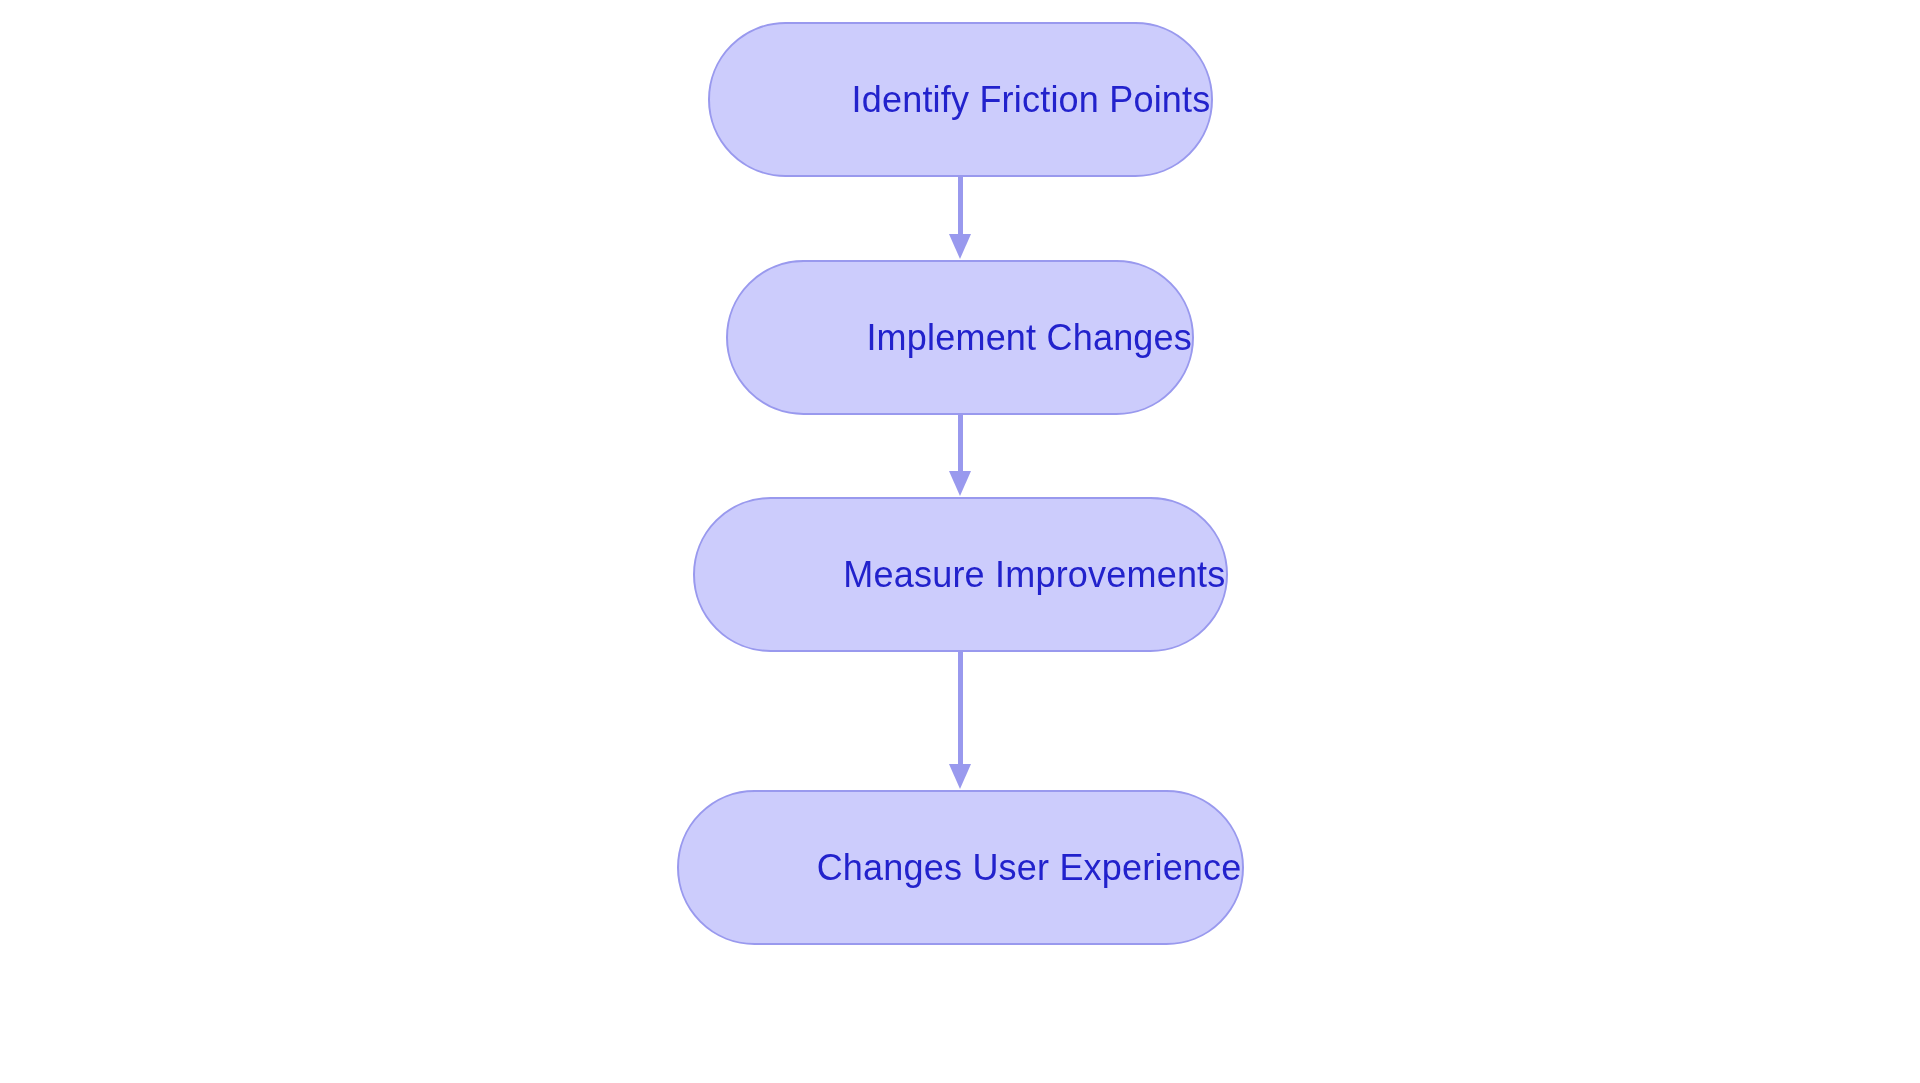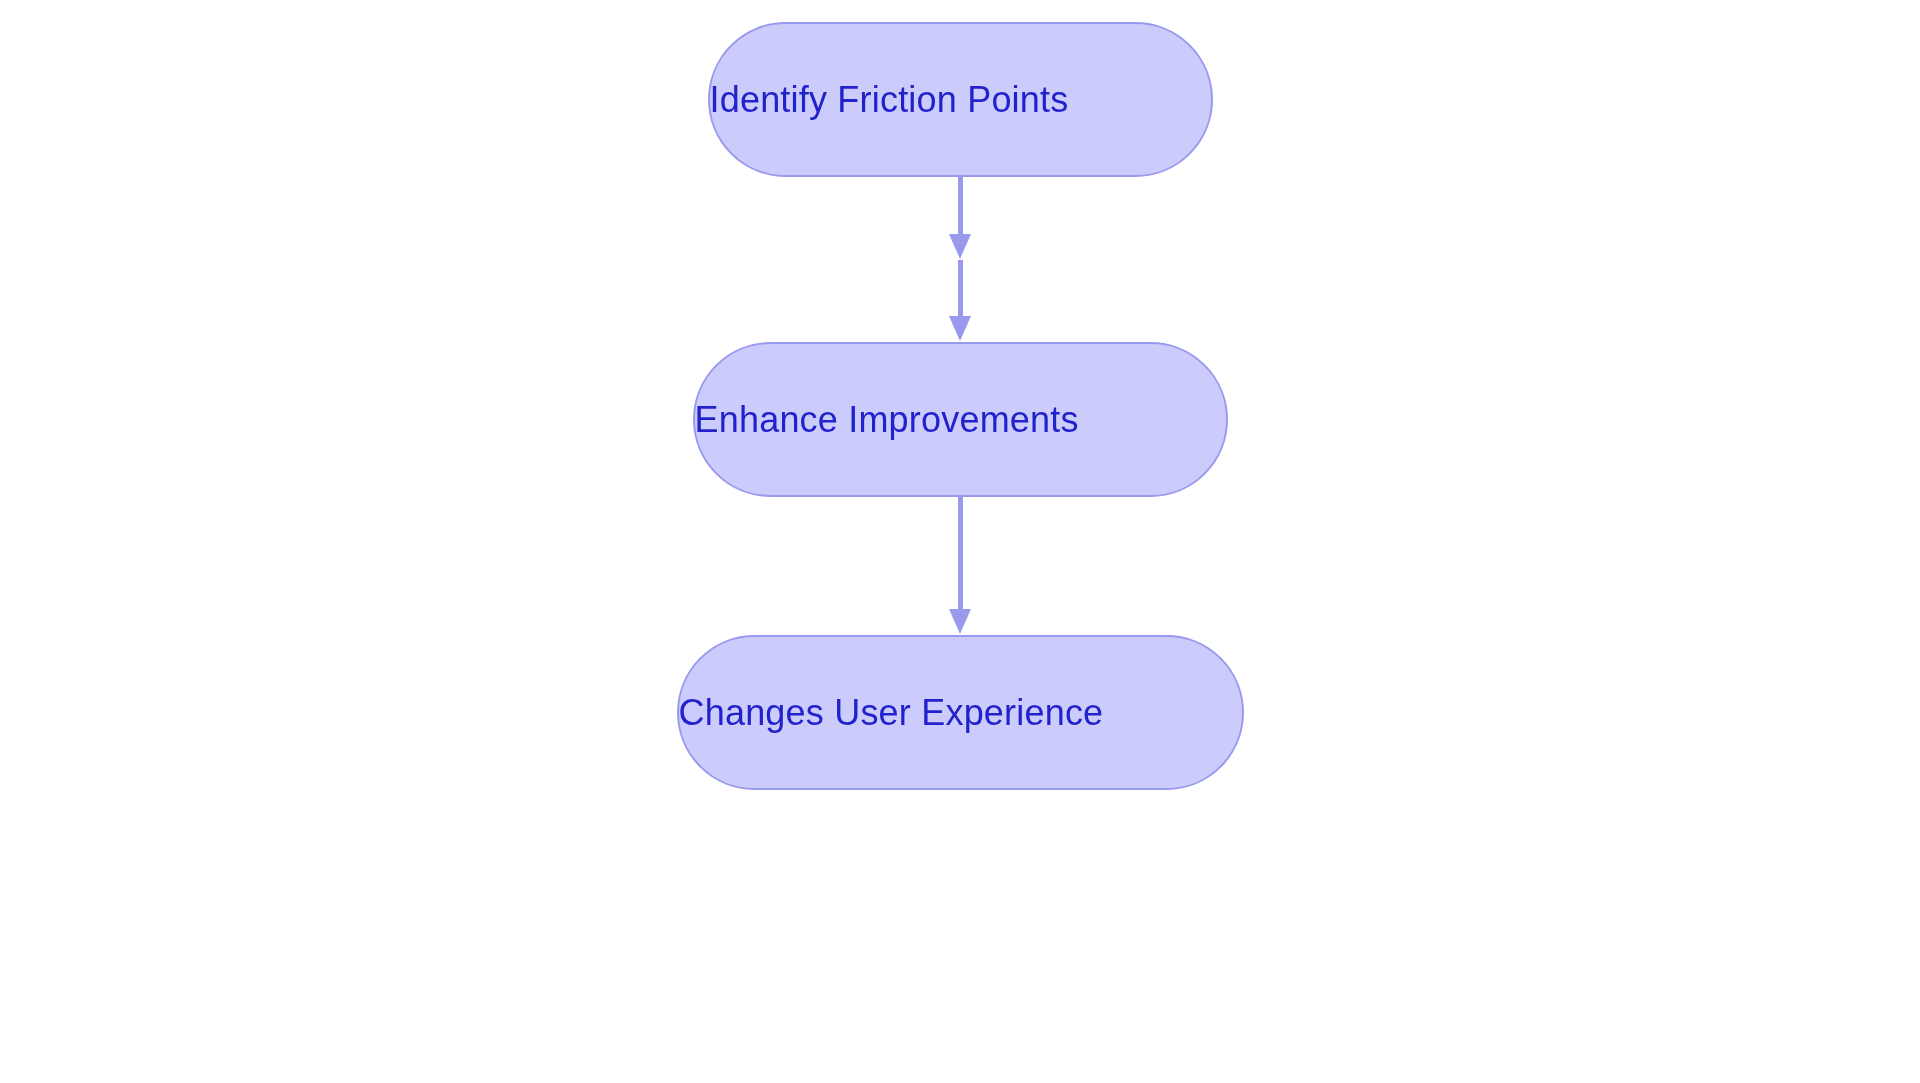--- a/index.html
+++ b/index.html
@@ -34,21 +34,21 @@
 
   
   .node {
     box-sizing: border-box;
     height: 155px;
     background: #ccccfc;
     border: 2.5px solid #9999ee;
     border-radius: 78px;
     display: flex;
     align-items: center;
-    justify-content: flex-start;
+    justify-content: flex-end;
     flex: none;
   }
 
   .node-label {
     font-family: "Liberation Sans", sans-serif;
     font-size: 36px;
     font-weight: 400;
     color: #2222cc;
     letter-spacing: 0.2px;
     white-space: nowrap;
@@ -102,28 +102,31 @@
 
     <div class="node node-w1">
       <span class="node-label">Identify Friction Points</span>
     </div>
 
     <div class="connector gap-1">
       <div class="connector-stem"></div>
       <div class="connector-head"></div>
     </div>
 
+    <div class="node node-w2">
+      <span class="node-label">Implement Changes</span>
+    </div>
 
     <div class="connector gap-2">
       <div class="connector-stem"></div>
       <div class="connector-head"></div>
     </div>
 
     <div class="node node-w3">
-      <span class="node-label">Enhance Improvements</span>
+      <span class="node-label">Measure Improvements</span>
     </div>
 
     <div class="connector gap-3">
       <div class="connector-stem"></div>
       <div class="connector-head"></div>
     </div>
 
     <div class="node node-w4">
       <span class="node-label">Changes User Experience</span>
     </div>

